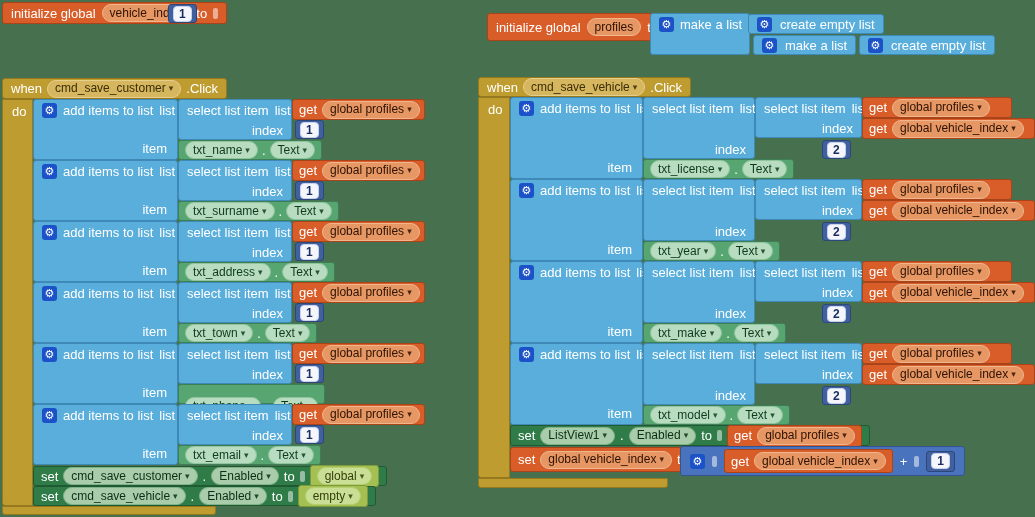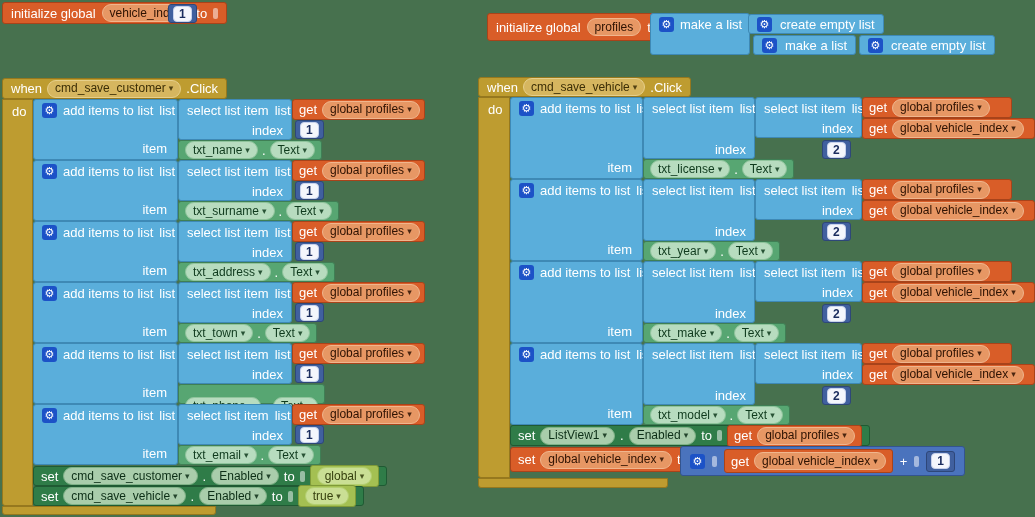--- a/index.html
+++ b/index.html
@@ -402,21 +402,21 @@
         </span>
       <span class="dot">.</span>
       <span class="pill pill-dgreen">
           <span>Enabled</span>
           <span class="dd">▾</span>
         </span>
       <span>to</span>
       <span class="notch"></span>
       <span class="miniblk lime">
           <span class="pill pill-lime">
-            <span>true</span>
+            <span>empty</span>
             <span class="dd">▾</span>
           </span>
         </span>
     </div>
   </div>
 
   <div class="blk gold" style="left:478px;top:77px;height:20px;">
     <div class="r" style="gap:5px;">
       <span>when</span>
       <span class="pill pill-gold">

